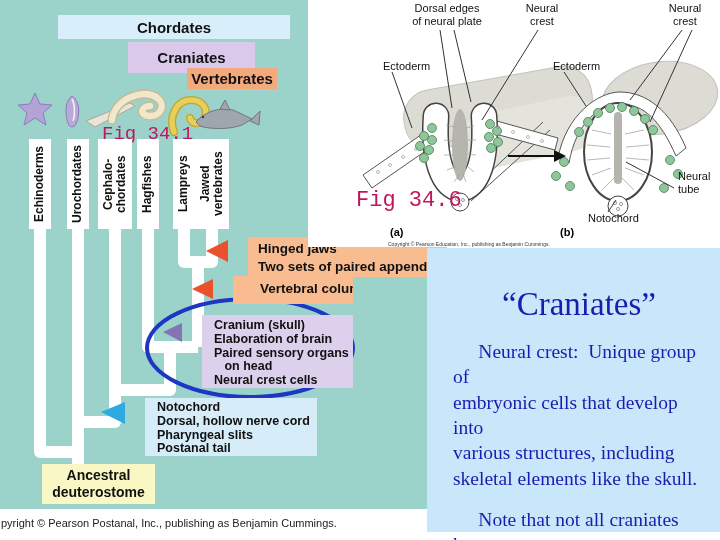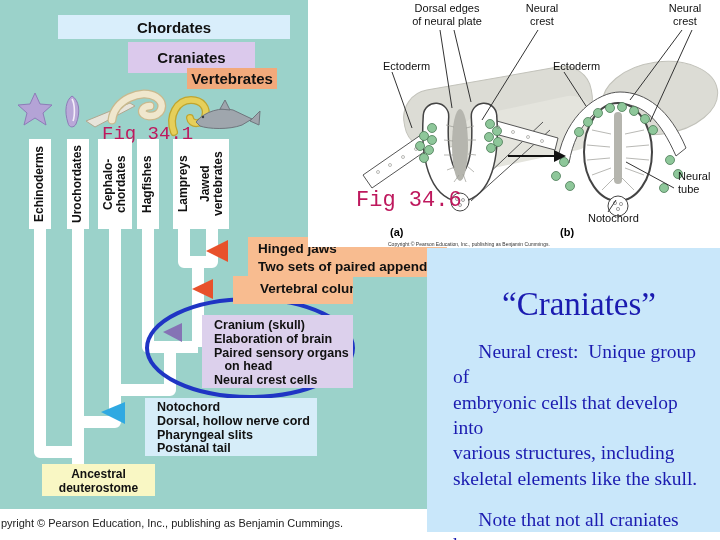--- a/index.html
+++ b/index.html
@@ -24,22 +24,22 @@
   .callout{position:absolute;font-weight:bold;color:#111;
            white-space:pre;overflow:hidden;margin-left:20px;}
   #co-hinged{left:228px;top:237px;width:199px;height:40px;background:#f8bc90;
              font-size:13.5px;line-height:1.3;padding:3px 0 0 10px;box-sizing:border-box;}
   #co-vertebral{left:213px;top:276px;width:120px;height:28px;background:#f8bc90;
              font-size:13.5px;line-height:25px;padding-left:27px;box-sizing:border-box;}
   #co-cranium{left:182px;top:315px;width:151px;height:73px;background:#dcd0ec;
              font-size:12.5px;line-height:1.1;padding:4px 0 0 12px;box-sizing:border-box;}
   #co-notochord{left:125px;top:398px;width:172px;height:58px;background:#d6edf9;
              font-size:12.5px;line-height:1.1;padding:3px 0 0 12px;box-sizing:border-box;}
-  #co-ancestral{left:22px;top:464px;width:113px;height:32px;background:#f9f7c4;
-             font-size:12px;line-height:1.2;text-align:center;padding-top:3px;box-sizing:border-box;}
+  #co-ancestral{left:22px;top:464px;width:113px;height:40px;background:#f9f7c4;
+             font-size:14px;line-height:1.2;text-align:center;padding-top:3px;box-sizing:border-box;}
   .figlabel{position:absolute;font-family:Liberation Mono, monospace;color:#be185d;}
   #fig341{left:102px;top:123px;font-size:19px;}
   #fig346{left:328px;top:188px;font-size:22px;margin-left:28px;}
   
   #embryo-area{left:308px;top:0;width:412px;height:247px;background:#ffffff;}
   .flabel{position:absolute;font-weight:normal;font-size:11px;line-height:1.15;color:#111;
           white-space:pre-line;}
   .fcenter{text-align:center;}
   #lbl-dorsal{left:392px;top:2px;width:110px;}
   #lbl-ncrest-a{left:516px;top:2px;width:52px;}
@@ -274,13 +274,13 @@
 <div class="abs" id="blue-panel">
   <h1 id="blue-title">“Craniates”</h1>
   <p class="blue-p">Neural crest:  Unique group of
 embryonic cells that develop into
 various structures, including
 skeletal elements like the skull.</p>
   <p class="blue-p">Note that not all craniates have
 a vertebral column.</p>
 </div>
 
-<div class="abs" id="slide-copy">pyright © Pearson Education, Inc., publishing as Benjamin Cummings.</div>
+<div class="abs" id="slide-copy">pyright © Pearson Postanal, Inc., publishing as Benjamin Cummings.</div>
 
 </body></html>

